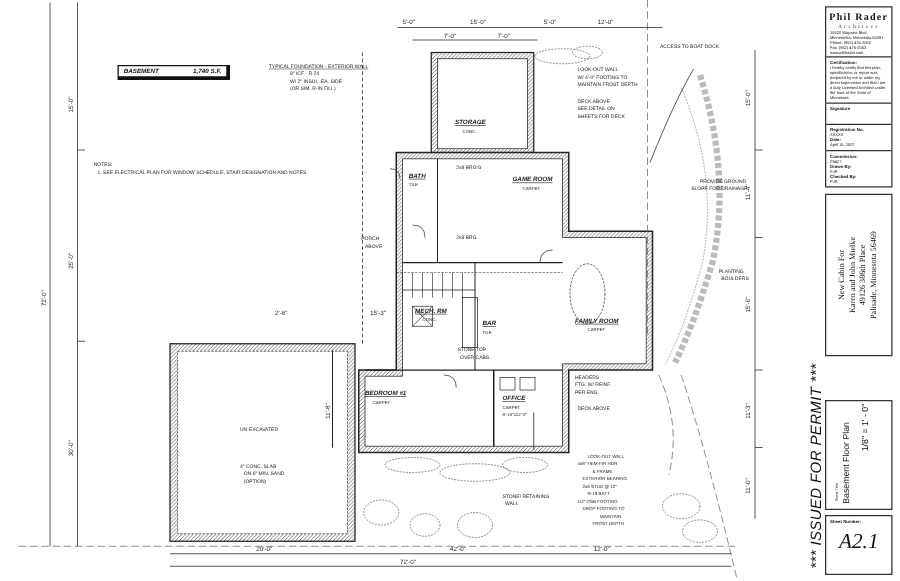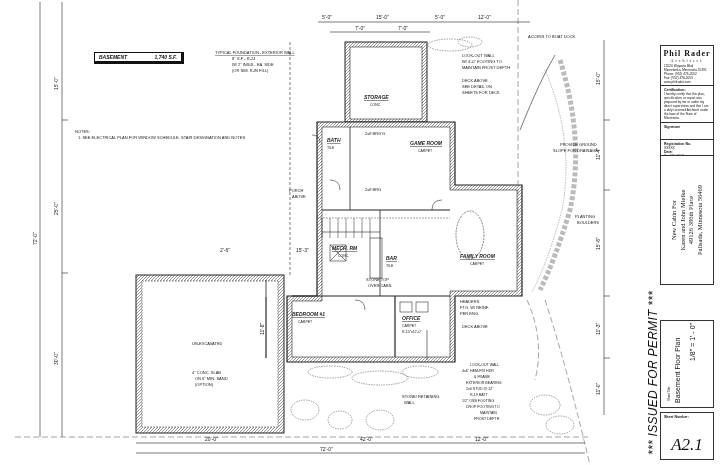--- a/index.html
+++ b/index.html
@@ -2,35 +2,35 @@
 <html><head>
 <meta charset="utf-8">
 <style>
   html, body { margin:0; padding:0; background:#fff; }
   body { width:720px; height:465px; position:relative; overflow:hidden; font-family:"Liberation Sans", sans-serif; color:#111; }
   .sheet { position:absolute; left:0; top:0; width:720px; height:465px; background:#fff; }
   svg.plan { position:absolute; left:0; top:0; width:640px; height:465px; }
   .t { font-family:"Liberation Sans", sans-serif; fill:#222; }
   .tb { position:absolute; left:660px; top:5px; width:54px; height:455px; }
   .tb-box { position:absolute; left:0; width:54px; border:1.5px solid #333; background:#fff; box-sizing:border-box; }
-  .tb-firm { top:0; height:222px;margin-top:40px; }
+  .tb-firm { top:0; height:222px; }
   .tb-firm .firm-name { font-family:"Liberation Serif", serif; font-weight:bold; font-size:8px; text-align:center; letter-spacing:1px; padding-top:3px; }
   .tb-firm .firm-sub { font-family:"Liberation Serif", serif; font-size:4px; letter-spacing:2px; text-align:center; }
   .tb-firm .firm-addr { font-size:3.2px; line-height:4px; padding:1px 3px; }
   .tb-firm .sec { border-top:1px solid #333; font-size:3.2px; line-height:4px; padding:2px 3px; }
   .tb-firm .sec b { display:block; font-size:3.5px; }
   .tb-project { top:150px; height:130px; display:flex; align-items:center; justify-content:center; }
   .tb-project .vtext { transform:rotate(-90deg); white-space:nowrap; font-family:"Liberation Serif", serif; font-size:6.5px; line-height:8.5px; text-align:center; }
   .tb-sheet-title { top:315px; height:88px; }
   .tb-sheet-title .lbl { position:absolute; left:6px; top:80px; transform-origin:0 0; transform:rotate(-90deg); font-size:3px; white-space:nowrap; }
   .tb-sheet-title .title { position:absolute; left:13px; top:82px; transform-origin:0 0; transform:rotate(-90deg); font-size:7px; white-space:nowrap; }
   .tb-sheet-title .scale { position:absolute; left:28px; top:40px; transform-origin:0 0; transform:rotate(-90deg); font-size:7px; white-space:nowrap; }
   .tb-sheetnum { top:407px; height:48px; }
   .tb-sheetnum .lbl { font-size:3.5px; font-weight:bold; padding:2px 3px; }
-  .tb-sheetnum .num { font-family:"Liberation Serif", serif; font-style:italic; font-size:17px; text-align:center; margin-top:14px; }
+  .tb-sheetnum .num { font-family:"Liberation Serif", serif; font-style:italic; font-size:17px; text-align:center; margin-top:2px; }
   .permit { position:absolute; left:646px; top:455px; transform-origin:0 0; transform:rotate(-90deg); font-size:12px; font-style:italic; white-space:nowrap; letter-spacing:0.3px; }
   .area-box { position:absolute; left:94px; top:52px; width:90px; height:12px; border:1px solid #111; border-right:3px solid #111; border-bottom:3px solid #111; box-sizing:border-box; font-size:5px; font-weight:bold; font-style:italic; display:flex; justify-content:space-between; align-items:center; padding:0 4px; }
 </style>
 </head>
 <body>
 
 <div class="sheet">
 
   <svg class="plan" viewBox="0 0 640 465">
     <defs>

